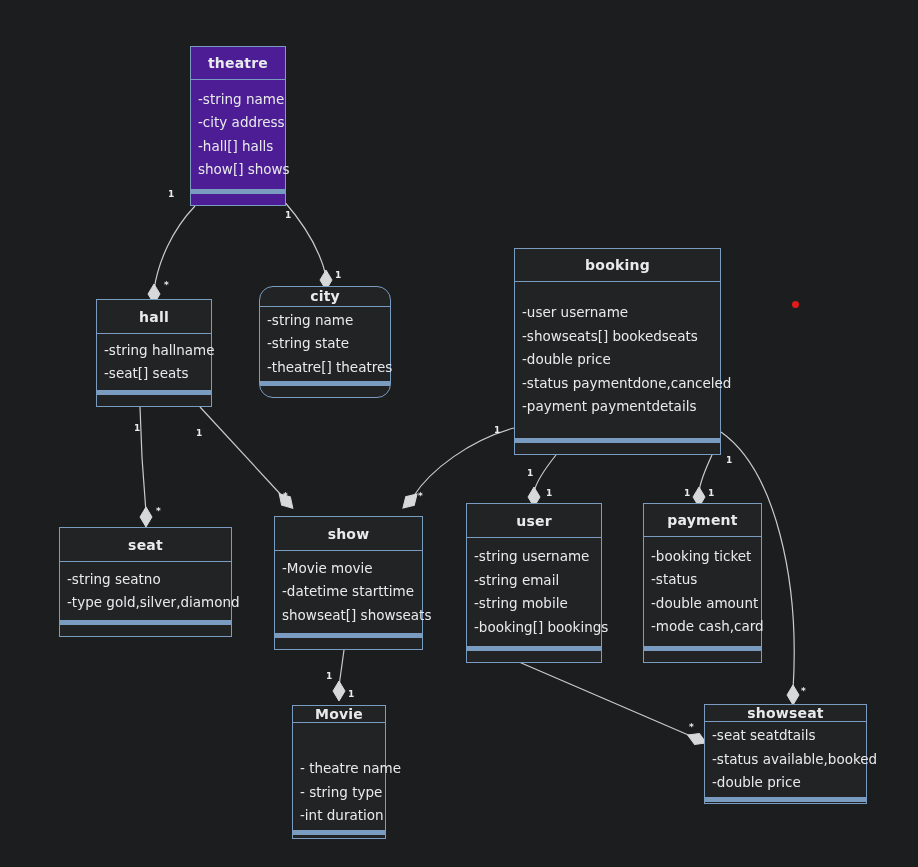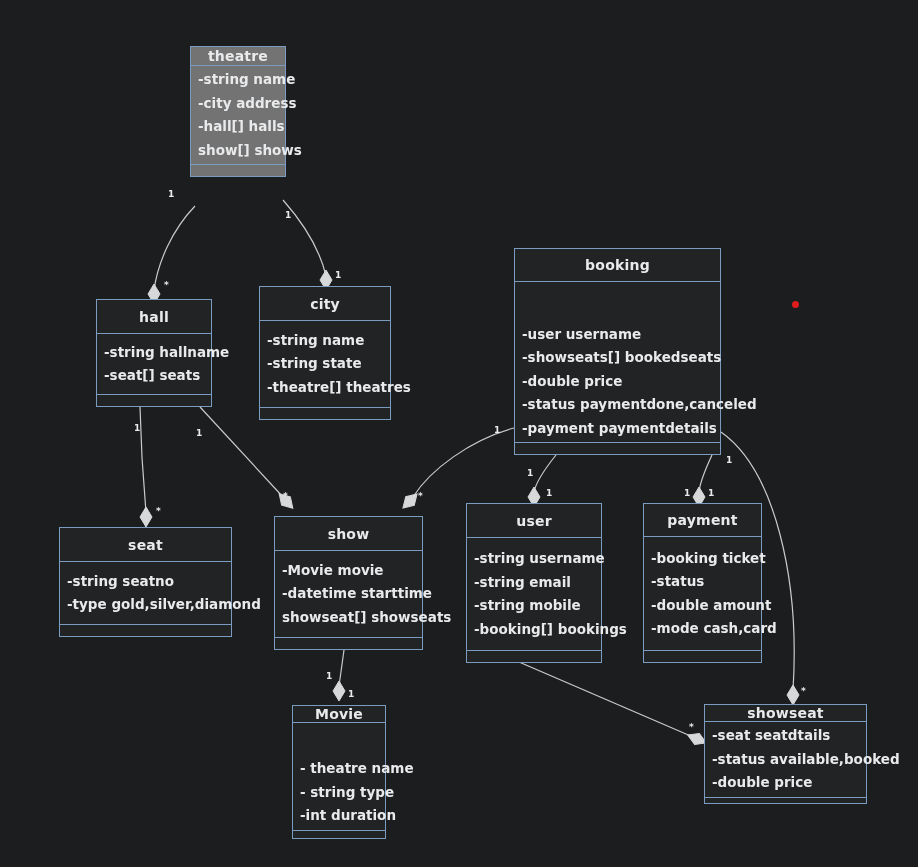--- a/index.html
+++ b/index.html
@@ -39,26 +39,25 @@
     font-size: 14px;
     letter-spacing: 0.2px;
     border-bottom: 1px solid #7a9cc0;
     display: flex;
     align-items: center;
     justify-content: center;
   }
   .uml-attrs {
     box-sizing: border-box;
     flex: 1 1 auto;
-    border-bottom: 1px solid #6d28d9;
+    border-bottom: 5px solid #6d28d9;
     display: flex;
     flex-direction: column;
     justify-content: center;
     padding: 2px 0px;
-    font-weight: bold;
   }
   .uml-attr {
     color: #e3e5e7;
     font-size: 13.5px;
     line-height: 1.0;
     padding: 5px 0 5px 7px;
     white-space: nowrap;
   }
   .uml-ops {
     box-sizing: border-box;
@@ -138,50 +137,50 @@
     <div class="mult-label" style="left: 418px; top: 492px; color: rgb(232, 234, 236);">*</div>
     <div class="mult-label" style="left: 527px; top: 469px; color: rgb(232, 234, 236);">1</div>
     <div class="mult-label" style="left: 546px; top: 489px; color: rgb(232, 234, 236);">1</div>
     <div class="mult-label" style="left: 684px; top: 489px; color: rgb(232, 234, 236);">1</div>
     <div class="mult-label" style="left: 708px; top: 489px; color: rgb(232, 234, 236);">1</div>
     <div class="mult-label" style="left: 726px; top: 456px; color: rgb(232, 234, 236);">1</div>
     <div class="mult-label" style="left: 801px; top: 687px; color: rgb(232, 234, 236);">*</div>
     <div class="mult-label" style="left: 326px; top: 672px; color: rgb(232, 234, 236);">1</div>
     <div class="mult-label" style="left: 348px; top: 690px; color: rgb(232, 234, 236);">1</div>
     <div class="mult-label" style="left: 689px; top: 723px; color: rgb(232, 234, 236);">*</div>
-    <div class="uml-class" style="left: 190px; top: 46px; width: 96px; height: 131px; background: #737373; border-color: rgb(122, 156, 192);">
+    <div class="uml-class" style="left: 190px; top: 46px; width: 96px; height: 160px; background: #4c1d95; border-color: rgb(122, 156, 192);">
       <div class="uml-title" style="height: 33px; border-bottom-color: rgb(122, 156, 192); color: rgb(232, 234, 236);">theatre</div>
       <div class="uml-attrs" style="border-bottom-color: rgb(122, 156, 192);">
         <div class="uml-attr" style="color: rgb(232, 234, 236);">-string name</div>
         <div class="uml-attr" style="color: rgb(232, 234, 236);">-city address</div>
         <div class="uml-attr" style="color: rgb(232, 234, 236);">-hall[] halls</div>
         <div class="uml-attr" style="color: rgb(232, 234, 236);">show[] shows</div>
       </div>
       <div class="uml-ops"></div>
     </div>
     <div class="uml-class" style="left: 96px; top: 299px; width: 116px; height: 108px; background: rgb(34, 35, 36); border-color: rgb(122, 156, 192);">
       <div class="uml-title" style="height: 34px; border-bottom-color: rgb(122, 156, 192); color: rgb(232, 234, 236);">hall</div>
       <div class="uml-attrs" style="border-bottom-color: rgb(122, 156, 192);">
         <div class="uml-attr" style="color: rgb(232, 234, 236);">-string hallname</div>
         <div class="uml-attr" style="color: rgb(232, 234, 236);">-seat[] seats</div>
       </div>
       <div class="uml-ops"></div>
     </div>
-    <div class="uml-class" style="left: 259px; top: 286px; width: 132px; height: 134px; background: rgb(34, 35, 36); border-color: rgb(122, 156, 192);">
+    <div class="uml-class" style="left: 259px; top: 286px; width: 132px; height: 112px; background: rgb(34, 35, 36); border-color: rgb(122, 156, 192); border-radius: 14px;">
       <div class="uml-title" style="height: 34px; border-bottom-color: rgb(122, 156, 192); color: rgb(232, 234, 236);">city</div>
       <div class="uml-attrs" style="border-bottom-color: rgb(122, 156, 192);">
         <div class="uml-attr" style="color: rgb(232, 234, 236);">-string name</div>
         <div class="uml-attr" style="color: rgb(232, 234, 236);">-string state</div>
         <div class="uml-attr" style="color: rgb(232, 234, 236);">-theatre[] theatres</div>
       </div>
       <div class="uml-ops"></div>
     </div>
     <div class="uml-class" style="left: 514px; top: 248px; width: 207px; height: 207px; background: rgb(34, 35, 36); border-color: rgb(122, 156, 192);">
       <div class="uml-title" style="height: 33px; border-bottom-color: rgb(122, 156, 192); color: rgb(232, 234, 236);">booking</div>
-      <div class="uml-attrs" style="border-bottom-color: rgb(122, 156, 192); justify-content: flex-end;">
+      <div class="uml-attrs" style="border-bottom-color: rgb(122, 156, 192);">
         <div class="uml-attr" style="color: rgb(232, 234, 236);">-user username</div>
         <div class="uml-attr" style="color: rgb(232, 234, 236);">-showseats[] bookedseats</div>
         <div class="uml-attr" style="color: rgb(232, 234, 236);">-double price</div>
         <div class="uml-attr" style="color: rgb(232, 234, 236);">-status paymentdone,canceled</div>
         <div class="uml-attr" style="color: rgb(232, 234, 236);">-payment paymentdetails</div>
       </div>
       <div class="uml-ops"></div>
     </div>
     <div class="uml-class" style="left: 274px; top: 516px; width: 149px; height: 134px; background: rgb(34, 35, 36); border-color: rgb(122, 156, 192);">
       <div class="uml-title" style="height: 34px; border-bottom-color: rgb(122, 156, 192); color: rgb(232, 234, 236);">show</div>

